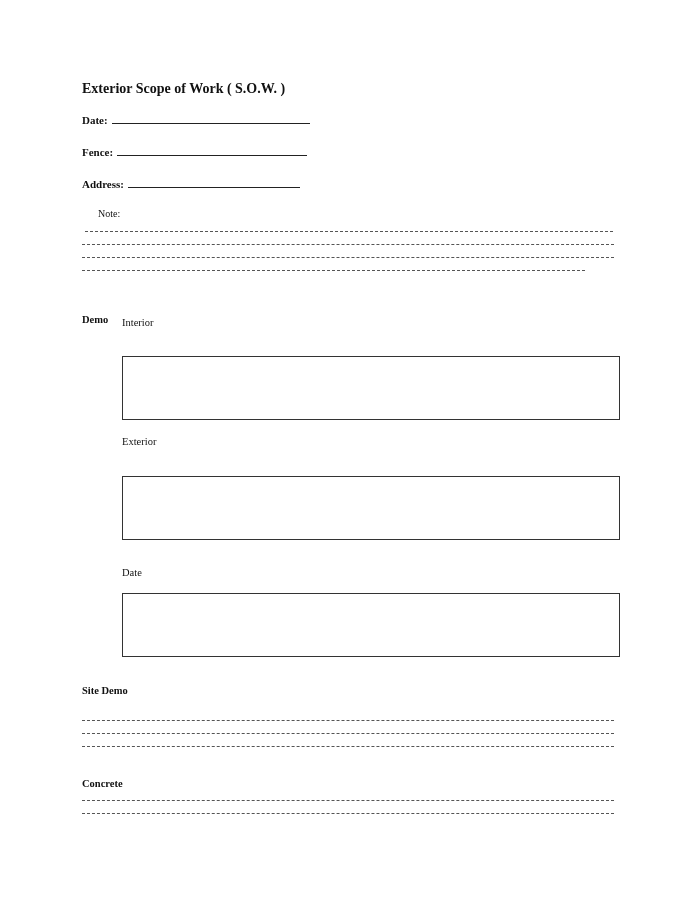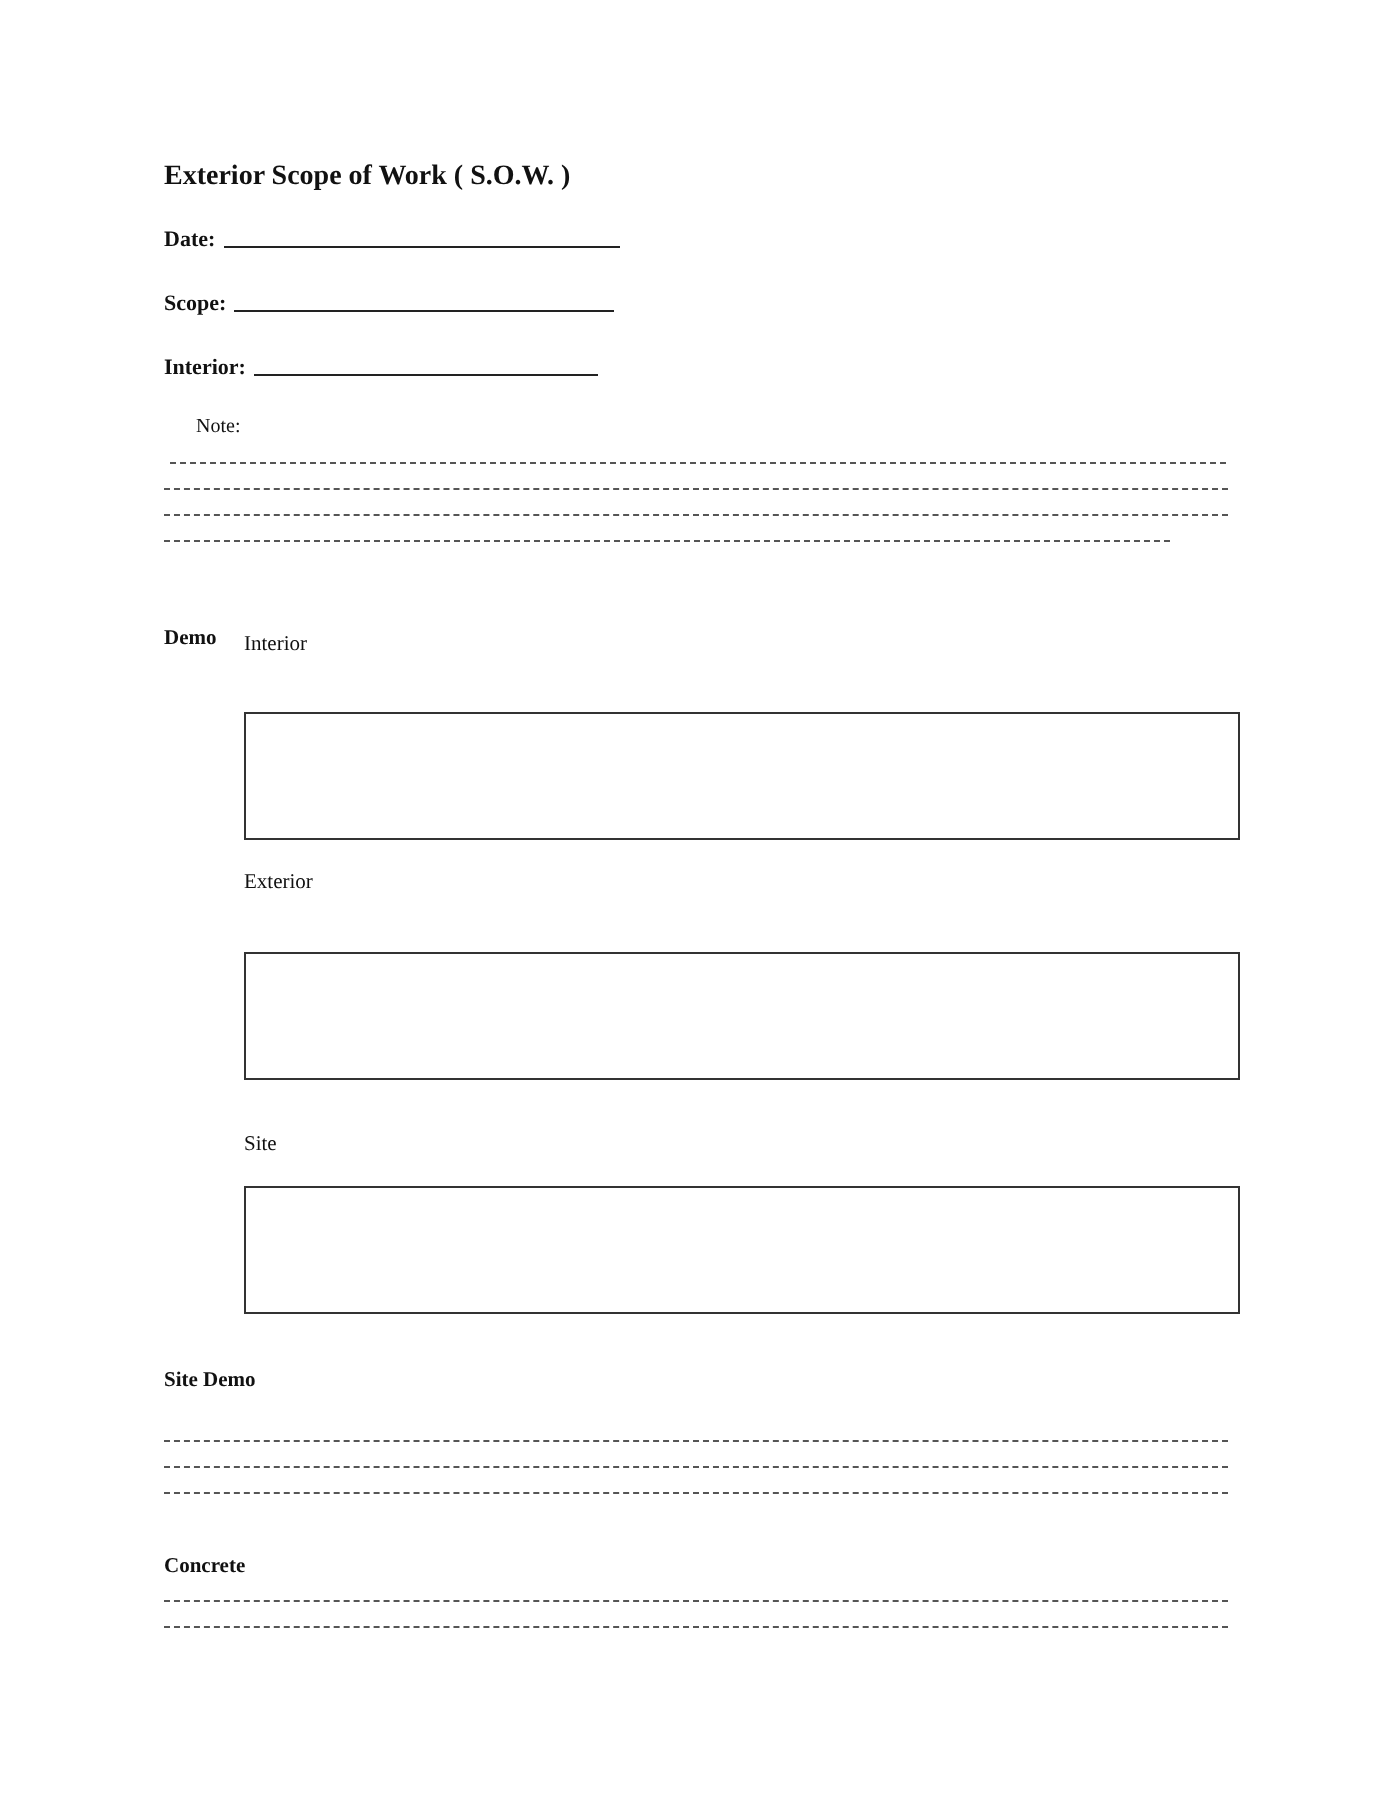--- a/index.html
+++ b/index.html
@@ -20,44 +20,44 @@
 <div>
 
   <div class="abs title" style="left:82px; top:81px;">Exterior Scope of Work ( S.O.W. )</div>
 
   <div class="abs field" style="left:82px; top:114px;">
     <span>Date:</span>
     <span class="blank" style="width:198px;"></span>
   </div>
 
   <div class="abs field" style="left:82px; top:146px;">
-    <span>Scope:</span>
+    <span>Fence:</span>
     <span class="blank" style="width:190px;"></span>
   </div>
 
   <div class="abs field" style="left:82px; top:178px;">
-    <span>Interior:</span>
+    <span>Address:</span>
     <span class="blank" style="width:172px;"></span>
   </div>
 
   <div class="abs small" style="left:82px; top:208px;">Note:</div>
   <div class="dash" style="left:85px; top:231px; width:528px;"></div>
   <div class="dash" style="left:82px; top:244px; width:532px;"></div>
   <div class="dash" style="left:82px; top:257px; width:532px;"></div>
   <div class="dash" style="left:82px; top:270px; width:503px;"></div>
 
   <div class="abs section" style="left:82px; top:314px;">Demo</div>
 
   <div class="abs sub" style="left:122px; top:317px;">Interior</div>
   <div class="box" style="left:122px; top:356px; width:498px; height:64px;"></div>
 
   <div class="abs sub" style="left:122px; top:436px;">Exterior</div>
   <div class="box" style="left:122px; top:476px; width:498px; height:64px;"></div>
 
-  <div class="abs sub" style="left:122px; top:567px;">Site</div>
+  <div class="abs sub" style="left:122px; top:567px;">Date</div>
   <div class="box" style="left:122px; top:593px; width:498px; height:64px;"></div>
 
   <div class="abs section" style="left:82px; top:685px;">Site Demo</div>
   <div class="dash" style="left:82px; top:720px; width:532px;"></div>
   <div class="dash" style="left:82px; top:733px; width:532px;"></div>
   <div class="dash" style="left:82px; top:746px; width:532px;"></div>
 
   <div class="abs section" style="left:82px; top:778px;">Concrete</div>
   <div class="dash" style="left:82px; top:800px; width:532px;"></div>
   <div class="dash" style="left:82px; top:813px; width:532px;"></div>

